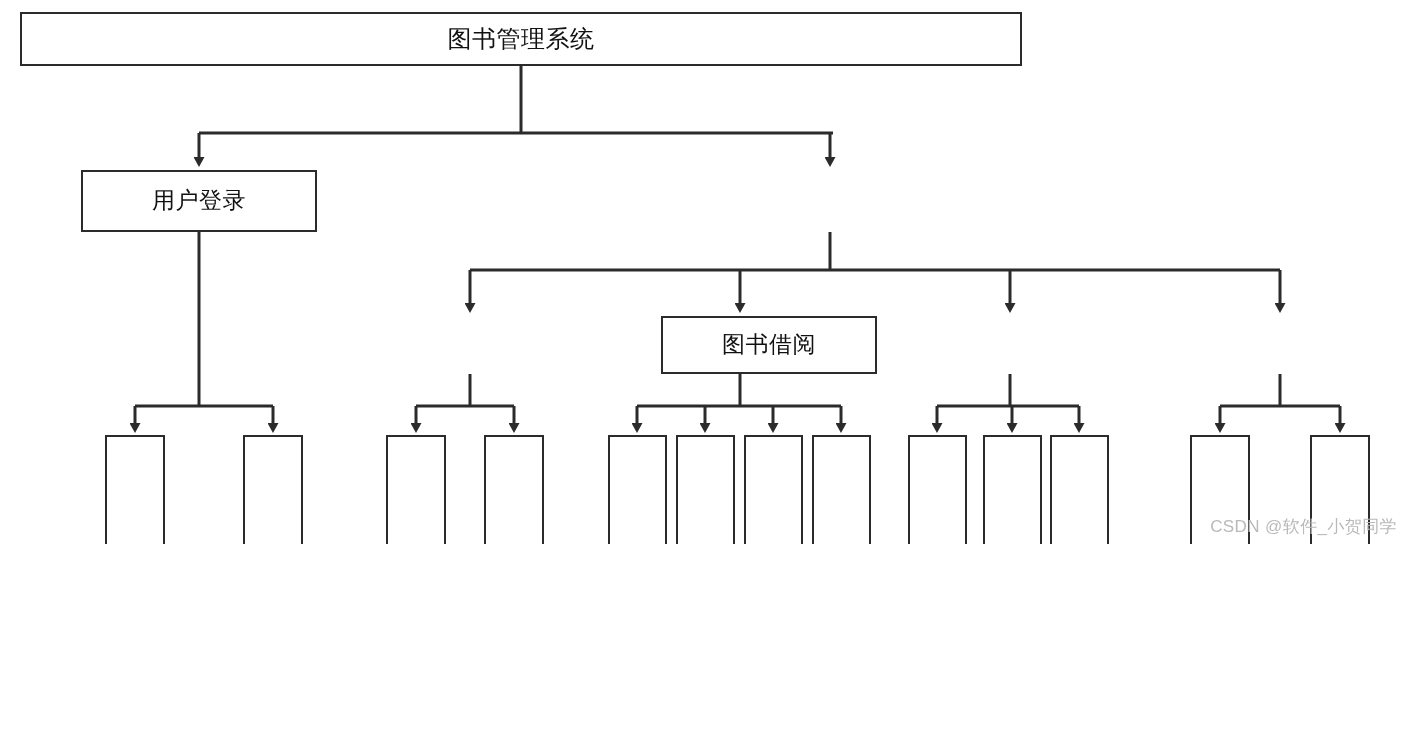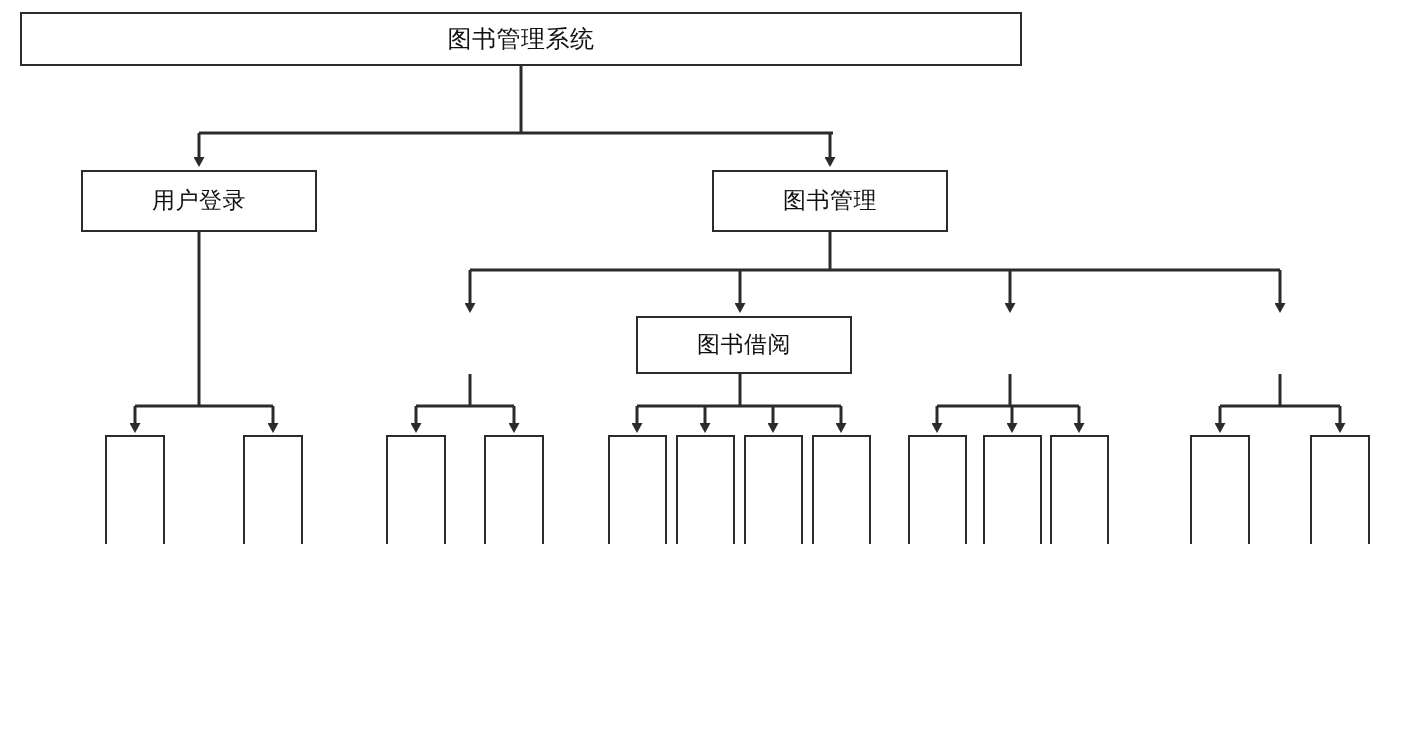--- a/index.html
+++ b/index.html
@@ -123,25 +123,22 @@
     </g>
   </svg>
 
   <div class="node root horiz" style="left:20px;top:12px;width:1002px;height:54px;">
     <span>图书管理系统</span>
   </div>
 
   <div class="node horiz" style="left:81px;top:170px;width:236px;height:62px;">
     <span>用户登录</span>
   </div>
-  <div class="node horiz" style="left:712px;top:170px;width:236px;height:62px;">
-    <span>图书管理</span>
-  </div>
 
-  <div class="node horiz" style="left:636px;top:316px;width:216px;height:58px;">
+  <div class="node horiz" style="left:661px;top:316px;width:216px;height:58px;">
     <span>图书借阅</span>
   </div>
 
   <div class="node vert" style="left:105px;top:435px;width:60px;height:297px;">
     <span class="vtext">用户登录</span>
   </div>
   <div class="node vert" style="left:243px;top:435px;width:60px;height:297px;">
     <span class="vtext">注销登录</span>
   </div>
 
@@ -175,14 +172,15 @@
     <span class="vtext">确认归还（管理员）</span>
   </div>
 
   <div class="node vert" style="left:1190px;top:435px;width:60px;height:297px;">
     <span class="vtext">新增借阅记录</span>
   </div>
   <div class="node vert" style="left:1310px;top:435px;width:60px;height:297px;">
     <span class="vtext">查询借阅记录</span>
   </div>
 
+  <div id="watermark">CSDN @软件_小贺同学</div>
 
 </div>
 
 </body></html>

